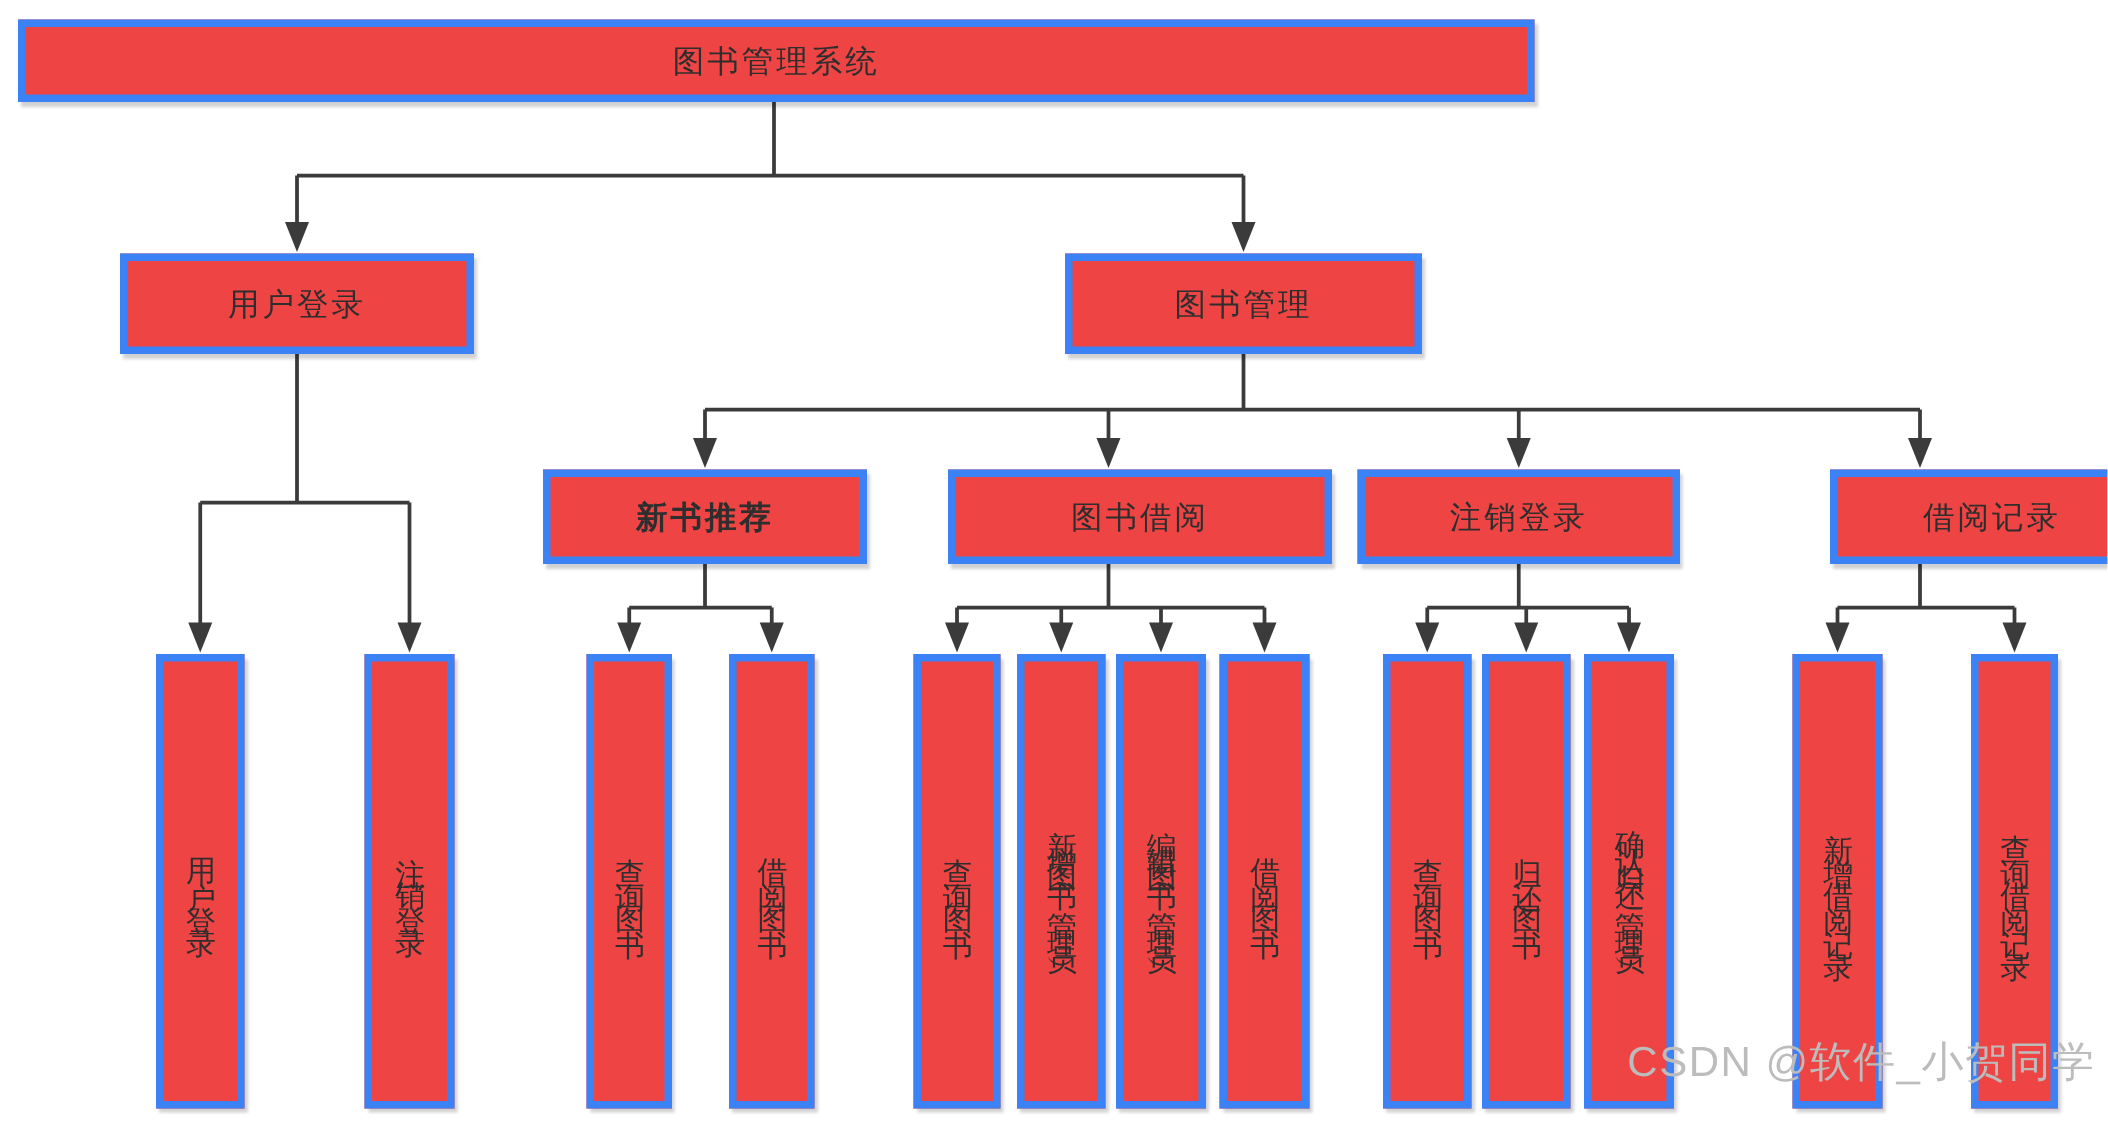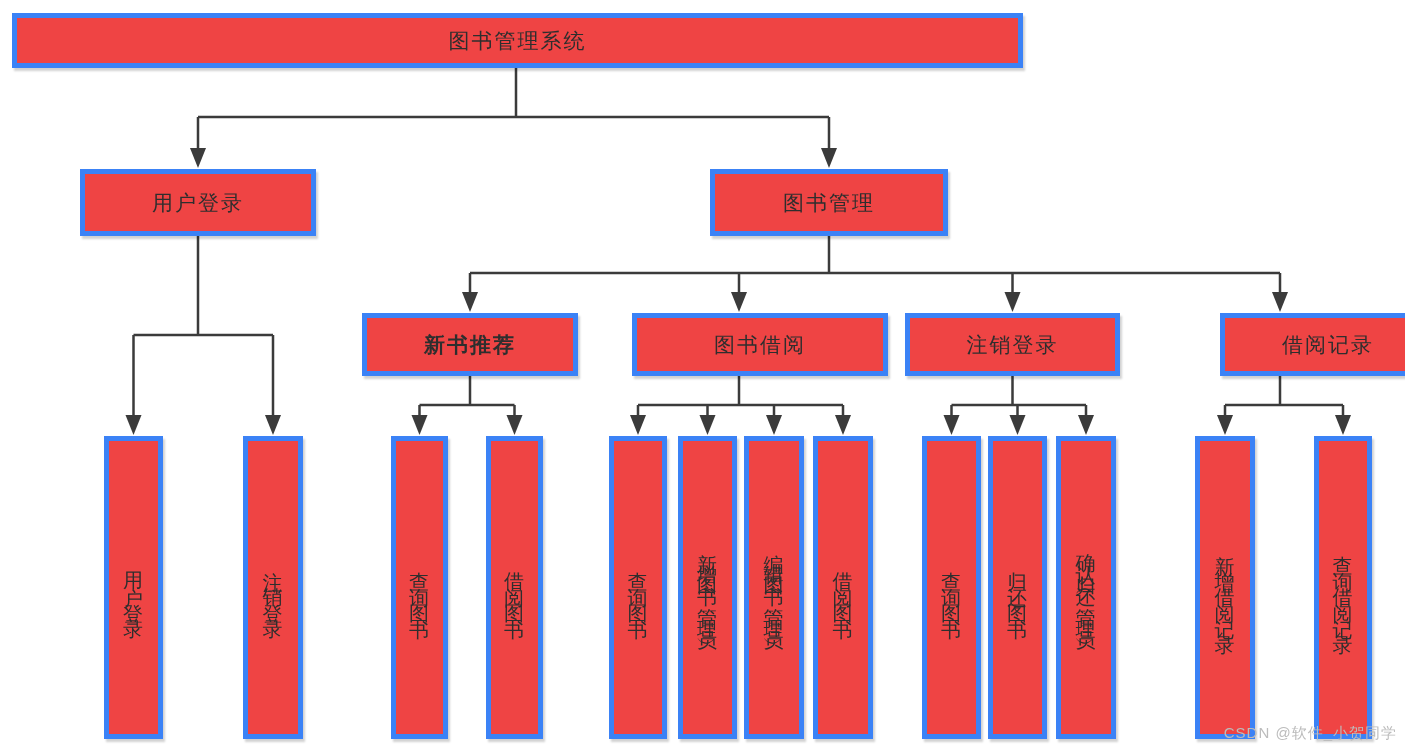--- a/index.html
+++ b/index.html
@@ -27,22 +27,22 @@
   .vbox .vtext{
     writing-mode:vertical-rl;
     text-orientation:mixed;
     line-height:1.1;
     letter-spacing:16px;
     white-space:nowrap;
   }
   .vbox.tight .vtext{letter-spacing:11px;}
   .watermark{
     position:absolute;
-    right:8px;bottom:4px;
-    font-size:15px;
+    right:8px;bottom:20px;
+    font-size:28px;
     color:#bcbcbc;
     letter-spacing:1px;
     z-index:5;
   }
 </style>
 </head>
 <body>
 
 <div class="canvas">
 

